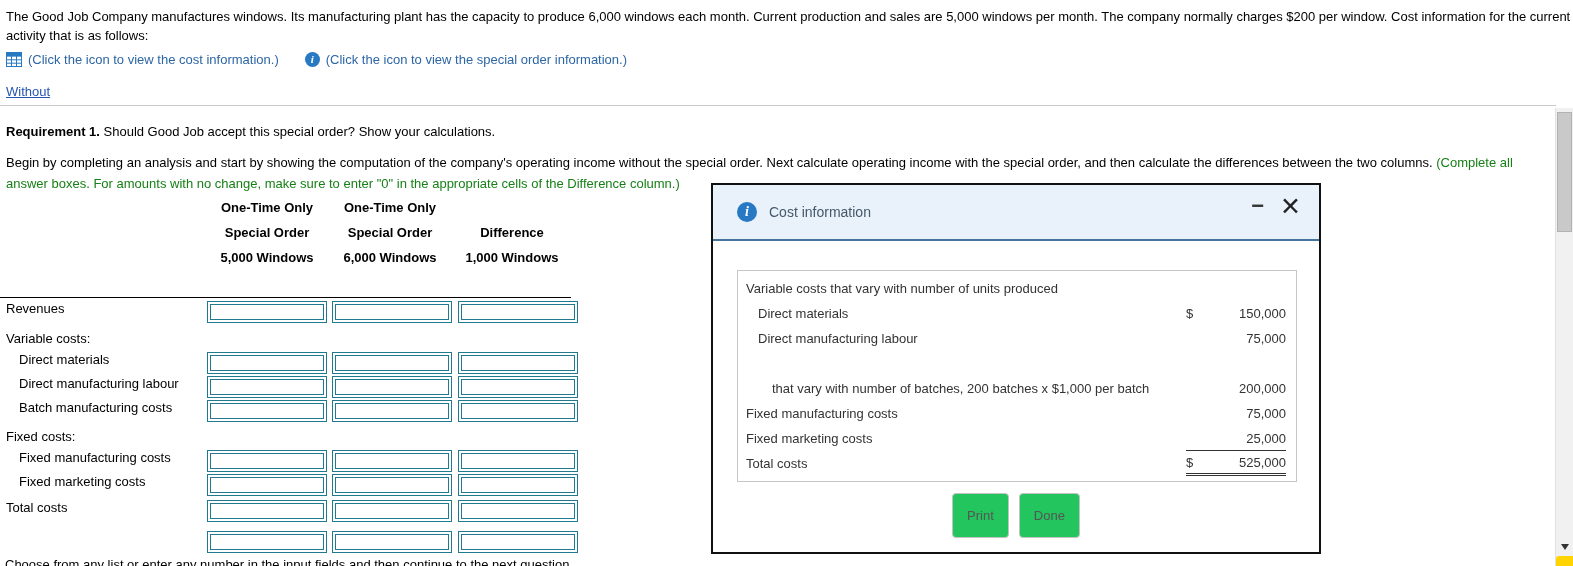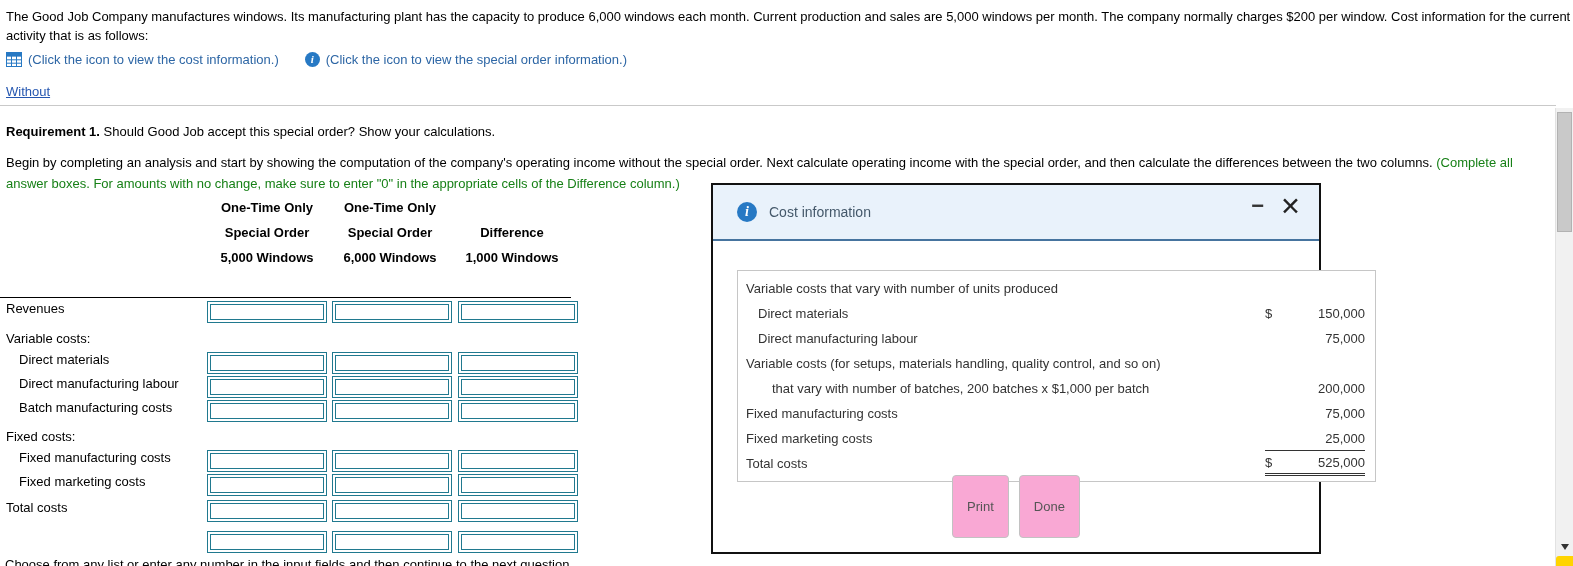--- a/index.html
+++ b/index.html
@@ -49,32 +49,32 @@
   .modal { position:absolute; left:711px; top:183px; width:606px; height:367px; background:#fff;
            border:2px solid #111; box-sizing:content-box; }
   .modal-header { position:relative; height:54px; background:#e9f2fb; border-bottom:2px solid #46749f;
                   display:flex; align-items:center; padding-left:24px; }
   .modal-title { margin-left:12px; font-size:14px; color:#44586a; }
   .modal-controls { position:absolute; right:18px; top:10px; display:flex; gap:16px; align-items:flex-start; }
   .ctrl { cursor:pointer; line-height:22px; }
   .ctrl.min { font-size:22px; font-weight:bold; color:#333; }
   .ctrl.close { font-size:25px; color:#222; }
   .modal-body { position:relative; height:311px; }
-  .costbox { position:absolute; left:24px; top:29px; width:639px; border:1px solid #c6c6c6;
+  .costbox { position:absolute; left:24px; top:29px; width:560px; border:1px solid #c6c6c6;
              padding:5px 0; box-sizing:border-box; background:#fff; }
   .crow { display:flex; align-items:center; height:25px; padding:0 10px 0 8px; }
   .clabel { flex:1; color:#333; }
   .i1 { padding-left:12px; } .i2 { padding-left:26px; }
   .cnum { display:flex; width:100px; flex-shrink:0; align-items:center; height:100%; box-sizing:border-box; }
   .ccur { width:24px; color:#333; }
   .camt { flex:1; text-align:right; color:#333; }
   .rule-single { border-bottom:1px solid #333; }
   .rule-double { border-bottom:3px double #333; }
   .modal-buttons { position:absolute; left:0; right:0; bottom:14px; display:flex; justify-content:center; gap:10px; }
-  .mbtn { background:#f9a8d4; border:1px solid #c2c2c2; border-radius:4px; padding:23px 14px;
+  .mbtn { background:#22c55e; border:1px solid #c2c2c2; border-radius:4px; padding:14px 14px;
           font:13px "Liberation Sans", sans-serif; color:#555; cursor:pointer; }
 
   
   .sb-track { position:absolute; right:0; top:108px; width:17px; height:458px; background:#f1f1f1; border-left:1px solid #e2e2e2; }
   .sb-thumb { position:absolute; right:1px; top:112px; width:15px; height:120px; background:#c9c9c9; border:1px solid #b2b2b2; box-sizing:border-box; }
   .sb-btn { position:absolute; right:0; top:538px; width:17px; height:17px; display:flex; align-items:center; justify-content:center; cursor:pointer; }
   .tri-down { width:0; height:0; border-left:4px solid transparent; border-right:4px solid transparent; border-top:6px solid #333; }
   .corner-badge { position:absolute; right:0; top:556px; width:17px; height:10px; background:#ffd400; border-radius:3px 0 0 0; }
 
   .bottomtext { position:absolute; left:5px; top:557px; white-space:nowrap; }
@@ -281,21 +281,20 @@
             </div>
         </div>
         <div class="crow">
           <div class="clabel i1">Direct manufacturing labour</div>
           <div class="cnum">
               <span class="ccur"></span>
               <span class="camt">75,000</span>
             </div>
         </div>
         <div class="crow">
-          <div class="clabel">Variable costs (for setups, materials handling, quality control, and so on)</div>
           <div class="cnum">
               <span class="ccur"></span>
               <span class="camt"></span>
             </div>
         </div>
         <div class="crow">
           <div class="clabel i2">that vary with number of batches, 200 batches x $1,000 per batch</div>
           <div class="cnum">
               <span class="ccur"></span>
               <span class="camt">200,000</span>

